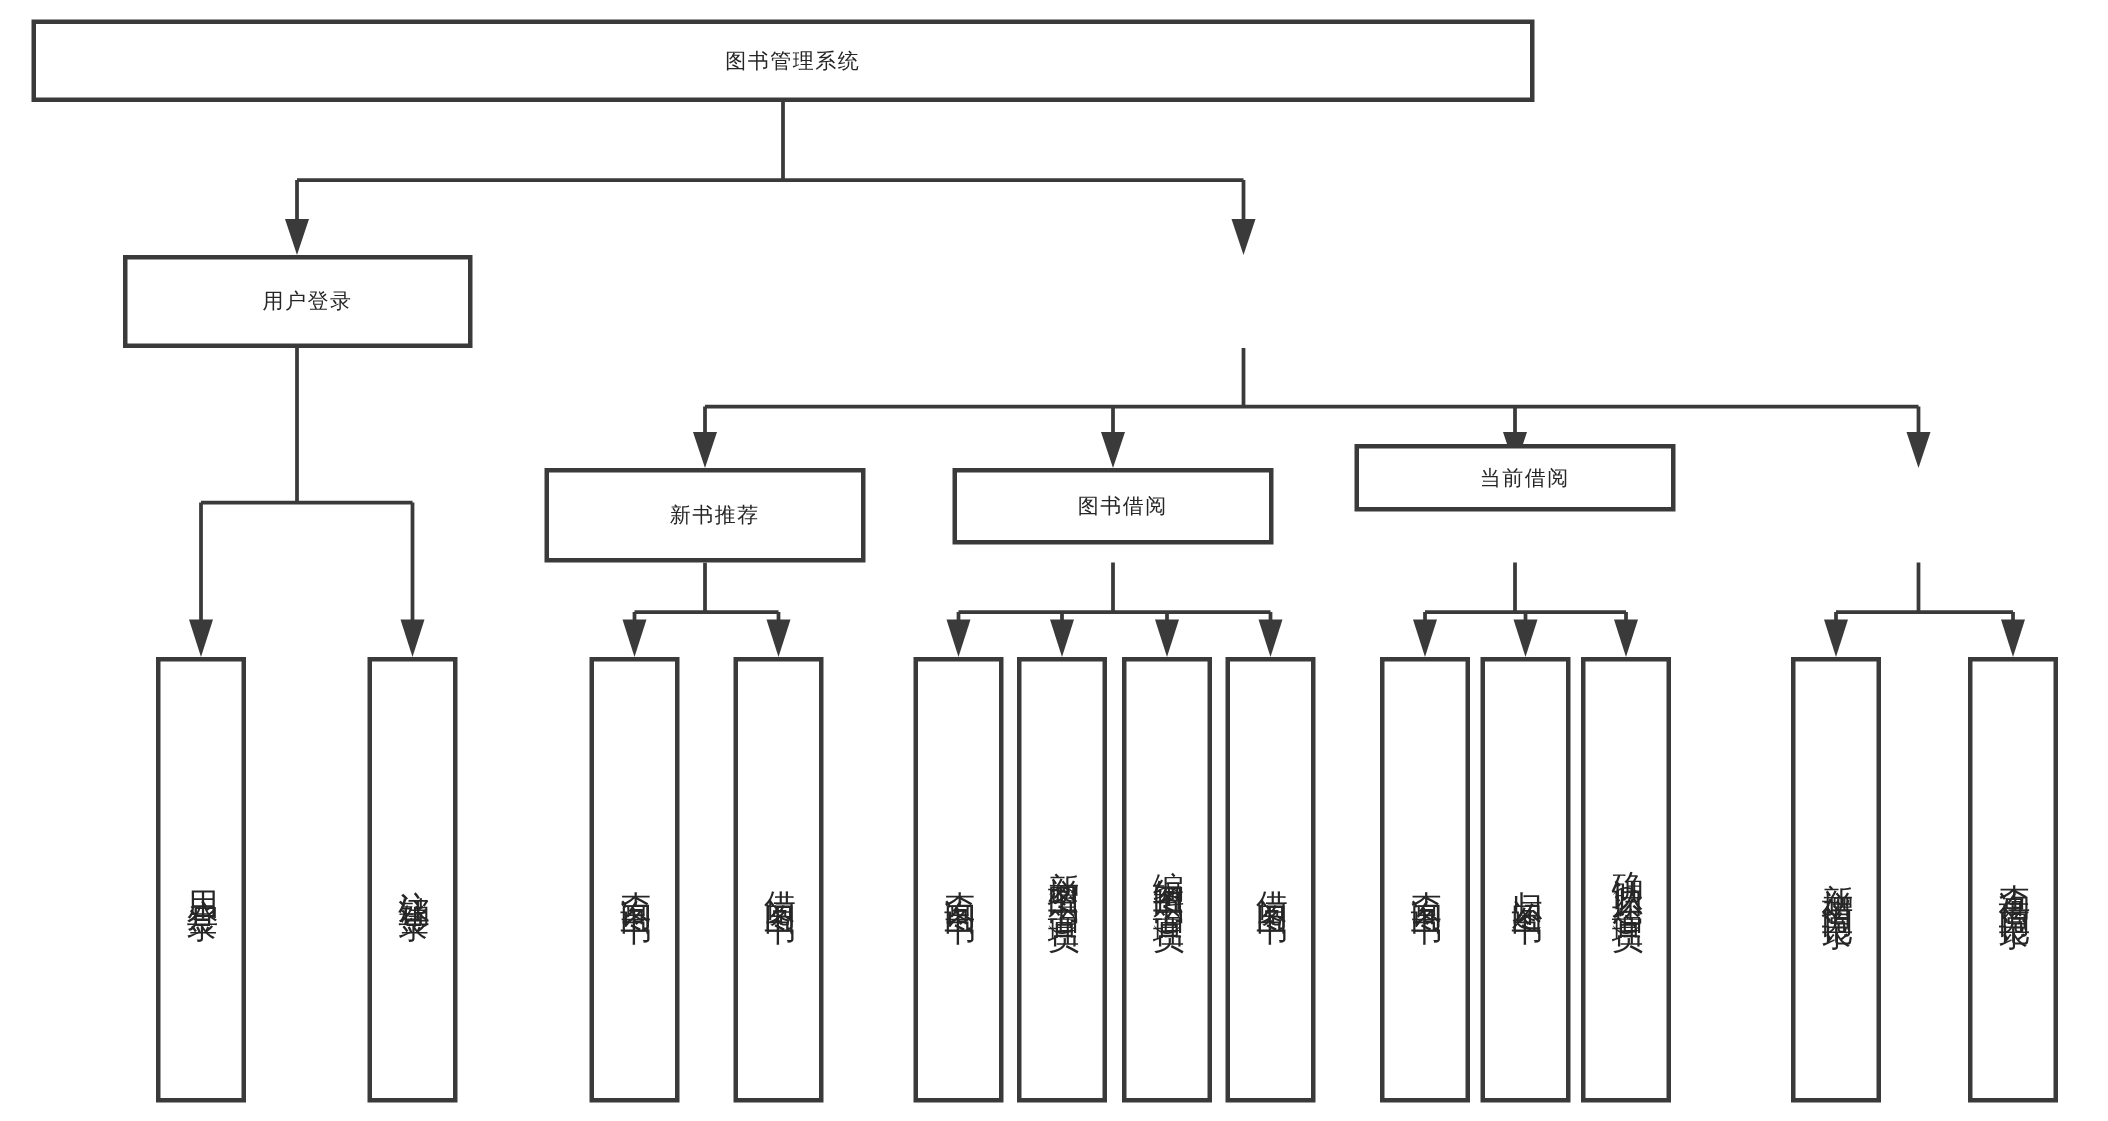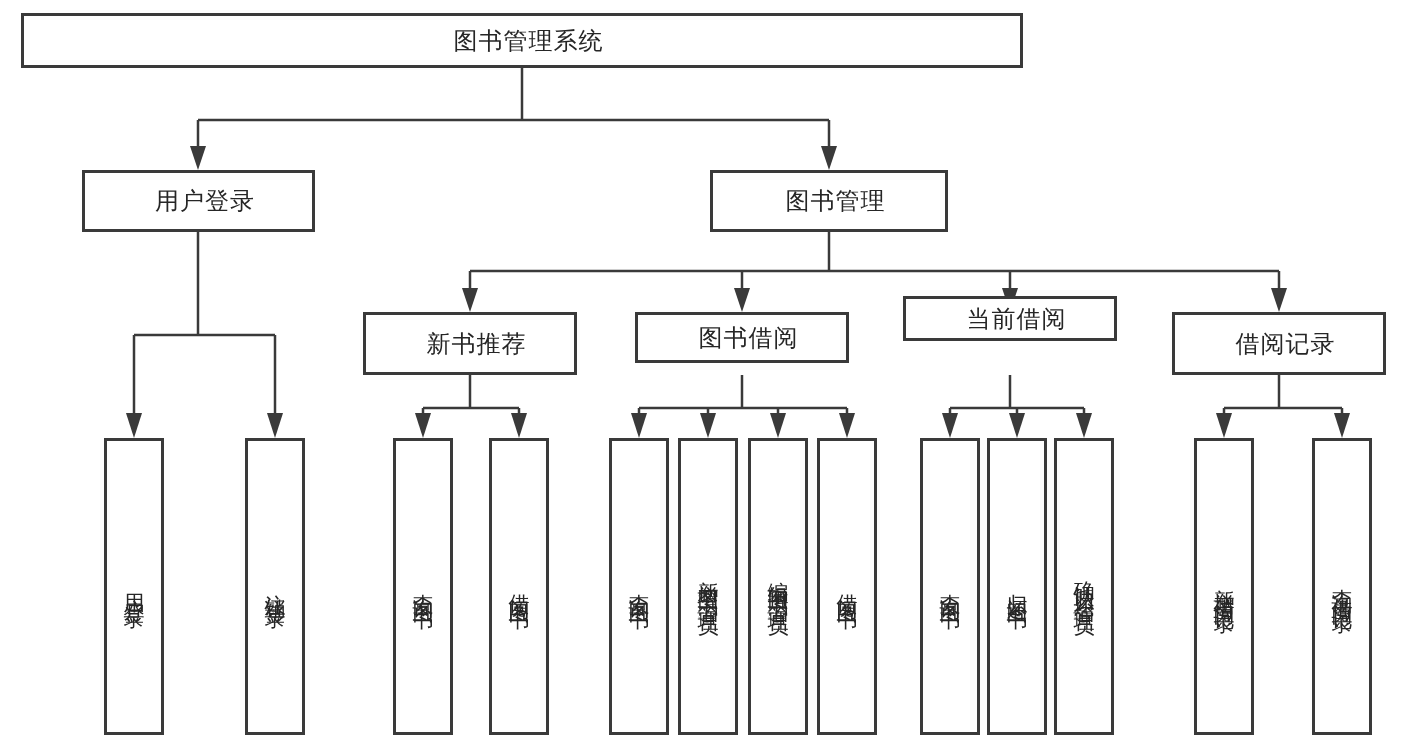--- a/index.html
+++ b/index.html
@@ -23,21 +23,21 @@
   }
   .box {
     position: absolute;
     box-sizing: border-box;
     background: #ffffff;
     border: 3px solid #3a3a3a;
     display: flex;
     align-items: center;
     justify-content: center;
     color: #262626;
-    font-size: 24px;
+    font-size: 14px;
     letter-spacing: 1px;
     white-space: nowrap;
     padding-left: 13px;
   }
   .vbox {
     position: absolute;
     box-sizing: border-box;
     background: #ffffff;
     border: 3px solid #3a3a3a;
     display: flex;
@@ -135,36 +135,30 @@
     </g>
   </svg>
 
   <div class="box" style="left:21px; top:13px; width:1002px; height:55px;">
     <span>图书管理系统</span>
   </div>
 
   <div class="box" style="left:82px; top:170px; width:233px; height:62px;">
     <span>用户登录</span>
   </div>
-  <div class="box" style="left:710px; top:170px; width:238px; height:62px;">
-    <span>图书管理</span>
-  </div>
 
   <div class="box" style="left:363px; top:312px; width:214px; height:63px;">
     <span>新书推荐</span>
   </div>
   <div class="box" style="left:635px; top:312px; width:214px; height:51px;">
     <span>图书借阅</span>
   </div>
   <div class="box" style="left:903px; top:296px; width:214px; height:45px;">
     <span>当前借阅</span>
   </div>
-  <div class="box" style="left:1172px; top:312px; width:214px; height:63px;">
-    <span>借阅记录</span>
-  </div>
 
   <div class="vbox" style="left:104px; top:438px; width:60px; height:297px;">
     <span>用户登录</span>
   </div>
   <div class="vbox" style="left:245px; top:438px; width:60px; height:297px;">
     <span>注销登录</span>
   </div>
 
   <div class="vbox" style="left:393px; top:438px; width:60px; height:297px;">
     <span>查询图书</span>

